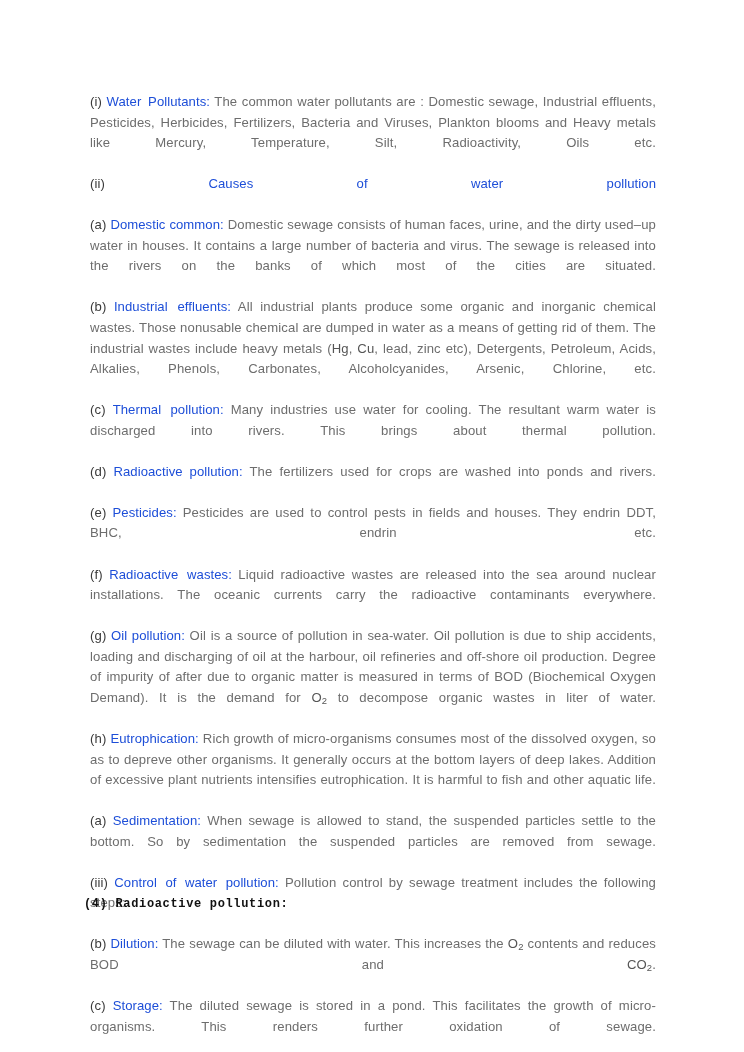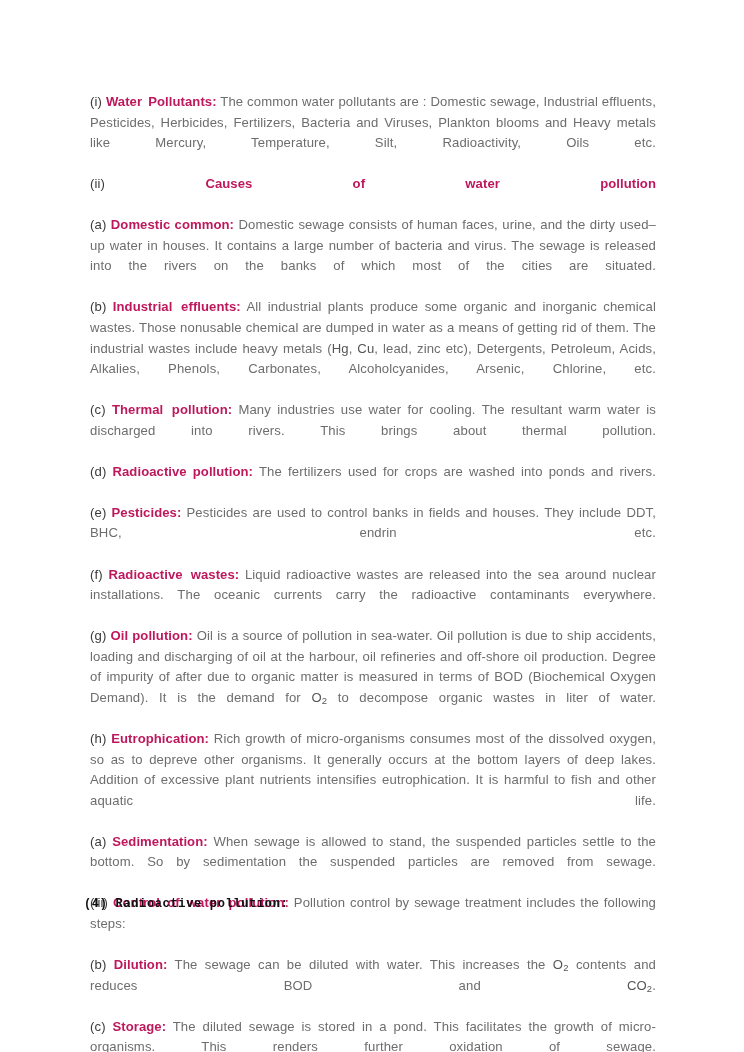--- a/index.html
+++ b/index.html
@@ -48,22 +48,22 @@
   }
 
   
   .marker {
     color: #3a3a3a;
     font-weight: 400;
   }
 
   
   .lead {
-    font-weight: 700;
-    color: #be185d;
+    font-weight: 400;
+    color: #1d4ed8;
     letter-spacing: 0.005em;
   }
 
   
   .lead.wide {
     word-spacing: 0.18em;
   }
 
   
   .chem {
@@ -103,21 +103,21 @@
     <p class="para"><span class="marker">(ii) </span><span class="lead">Causes of water pollution</span><span></span></p>
 
     <p class="para"><span class="marker">(a) </span><span class="lead">Domestic common:</span><span> Domestic sewage consists of human faces, urine, and the dirty used–up water in houses. It contains a large number of bacteria and virus. The sewage is released into the rivers on the banks of which most of the cities are situated.</span></p>
 
     <p class="para"><span class="marker">(b) </span><span class="lead wide">Industrial effluents:</span><span> All industrial plants produce some organic and inorganic chemical wastes. Those nonusable chemical are dumped in water as a means of getting rid of them. The industrial wastes include heavy metals (</span><span class="chem">Hg</span><span>, </span><span class="chem">Cu</span><span>, lead, zinc etc), Detergents, Petroleum, Acids, Alkalies, Phenols, Carbonates, Alcoholcyanides, Arsenic, Chlorine, etc.</span></p>
 
     <p class="para"><span class="marker">(c) </span><span class="lead wide">Thermal pollution:</span><span> Many industries use water for cooling. The resultant warm water is discharged into rivers. This brings about thermal pollution.</span></p>
 
     <p class="para"><span class="marker">(d) </span><span class="lead">Radioactive pollution:</span><span> The fertilizers used for crops are washed into ponds and rivers.</span></p>
 
-    <p class="para"><span class="marker">(e) </span><span class="lead">Pesticides:</span><span> Pesticides are used to control banks in fields and houses. They include DDT, BHC, endrin etc.</span></p>
+    <p class="para"><span class="marker">(e) </span><span class="lead">Pesticides:</span><span> Pesticides are used to control pests in fields and houses. They endrin DDT, BHC, endrin etc.</span></p>
 
     <p class="para"><span class="marker">(f) </span><span class="lead wide">Radioactive wastes:</span><span> Liquid radioactive wastes are released into the sea around nuclear installations. The oceanic currents carry the radioactive contaminants everywhere.</span></p>
 
     <p class="para"><span class="marker">(g) </span><span class="lead">Oil pollution:</span><span> Oil is a source of pollution in sea-water. Oil pollution is due to ship accidents, loading and discharging of oil at the harbour, oil refineries and off-shore oil production. Degree of impurity of after due to organic matter is measured in terms of BOD (Biochemical Oxygen Demand). It is the demand for </span><span class="chem"><span>O</span><sub>2</sub></span><span> to decompose organic wastes in liter of water.</span></p>
 
     <p class="para"><span class="marker">(h) </span><span class="lead">Eutrophication:</span><span> Rich growth of micro-organisms consumes most of the dissolved oxygen, so as to depreve other organisms. It generally occurs at the bottom layers of deep lakes. Addition of excessive plant nutrients intensifies eutrophication. It is harmful to fish and other aquatic life.</span></p>
 
     <p class="para"><span class="marker">(a) </span><span class="lead">Sedimentation:</span><span> When sewage is allowed to stand, the suspended particles settle to the bottom. So by sedimentation the suspended particles are removed from sewage.</span></p>
 
     <p class="para"><span class="marker">(iii) </span><span class="lead wide">Control of water pollution:</span><span> Pollution control by sewage treatment includes the following steps:</span></p>

